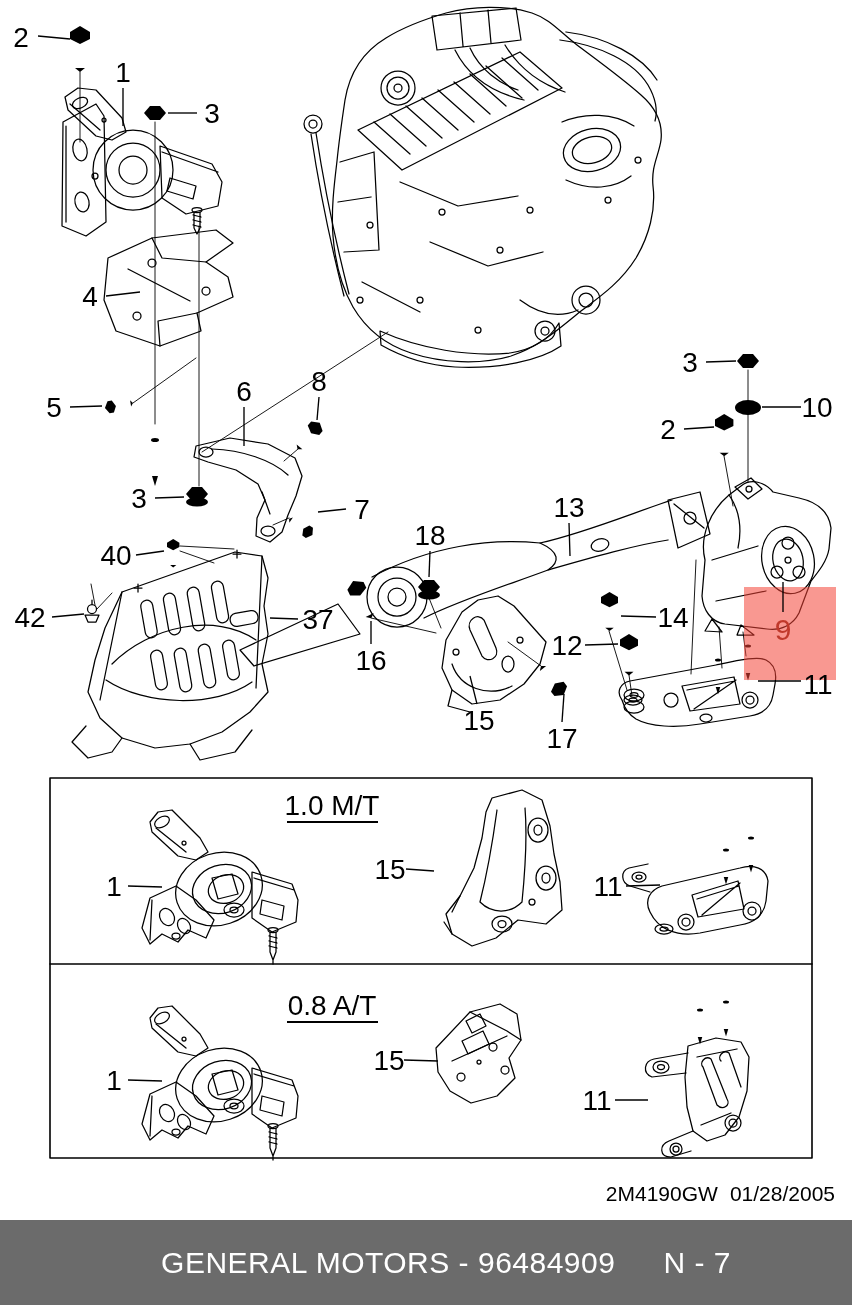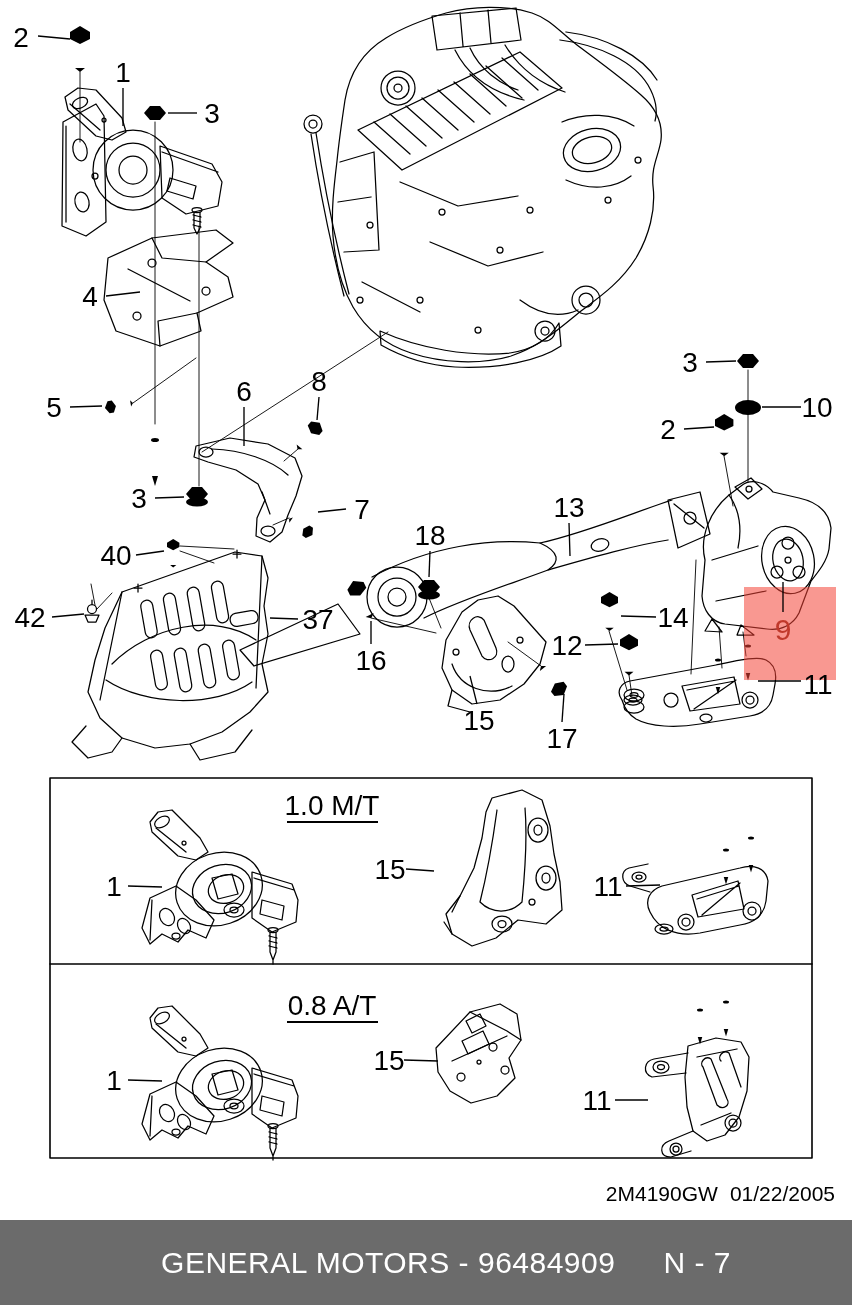--- a/index.html
+++ b/index.html
@@ -396,21 +396,21 @@
   <g id="title-layer">
         <text x="332" y="815" class="vtitle">1.0 M/T</text>
         <line x1="287" y1="822" x2="378" y2="822" class="uline"></line>
         <text x="332" y="1015" class="vtitle">0.8 A/T</text>
         <line x1="287" y1="1022" x2="378" y2="1022" class="uline"></line>
       </g>
 </svg>
 
 <div class="plate-info">
   <span>2M4190GW</span>
-  <span>01/22/2005</span>
+  <span>01/28/2005</span>
 </div>
 
 <div class="footer-bar" id="footer-bar" style="background: rgb(107, 107, 107); color: #ffffff; padding-left: 20px;">
   <span>GENERAL MOTORS - 96484909</span>
   <span>N - 7</span>
 </div>
 
 </div>
 
 </body></html>

